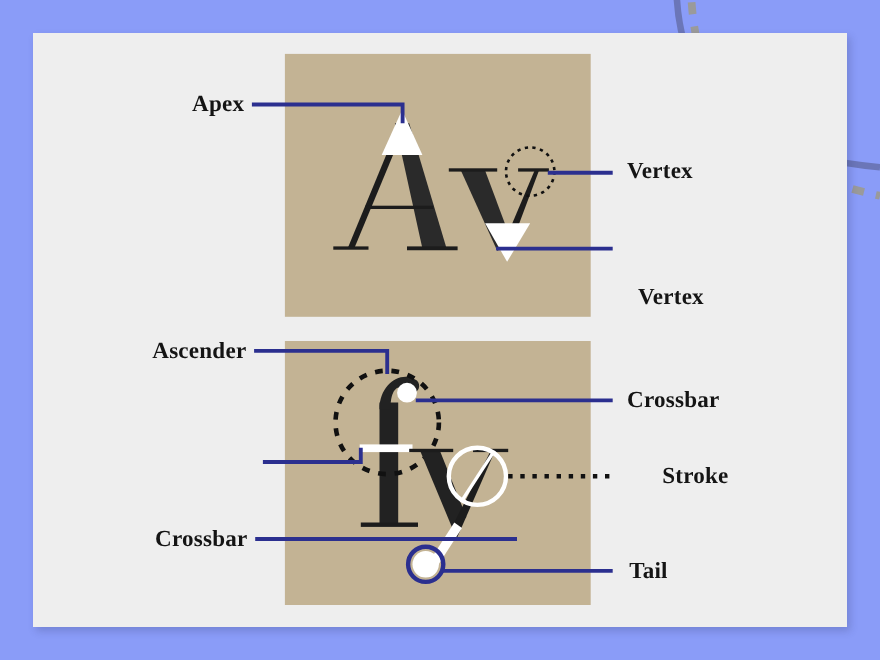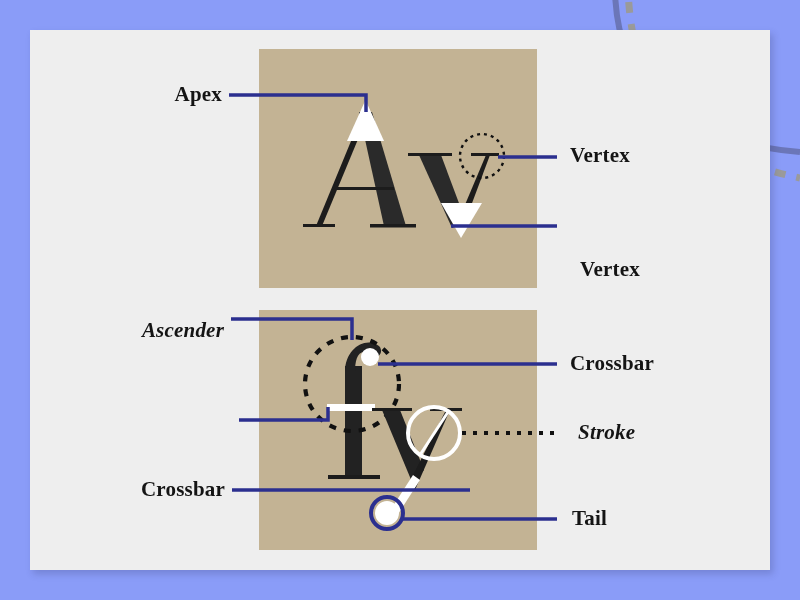--- a/index.html
+++ b/index.html
@@ -196,24 +196,24 @@
 
     <line x1="402" y1="519" x2="557" y2="519" stroke="#2b2f8f" stroke-width="3.5"></line>
   </svg>
 
   <div class="label right-align" style="left:60px; top:84px; width:162px;">Apex</div>
 
   <div class="label" style="left:570px; top:145px;">Vertex</div>
 
   <div class="label" style="left:580px; top:215px;margin-top:44px;">Vertex</div>
 
-  <div class="label right-align" style="left:40px; top:320px; width:184px;font-style:italic;">Ascender</div>
+  <div class="label right-align" style="left:40px; top:308px; width:184px;">Ascender</div>
 
 
   <div class="label right-align" style="left:30px; top:479px; width:195px;">Crossbar</div>
 
   <div class="label" style="left:570px; top:353px;">Crossbar</div>
 
-  <div class="label" style="left:578px; top:422px;font-style:italic;">Stroke</div>
+  <div class="label" style="left:602px; top:422px;">Stroke</div>
 
   <div class="label" style="left:572px; top:508px;">Tail</div>
 
 </div>
 
 </body></html>

